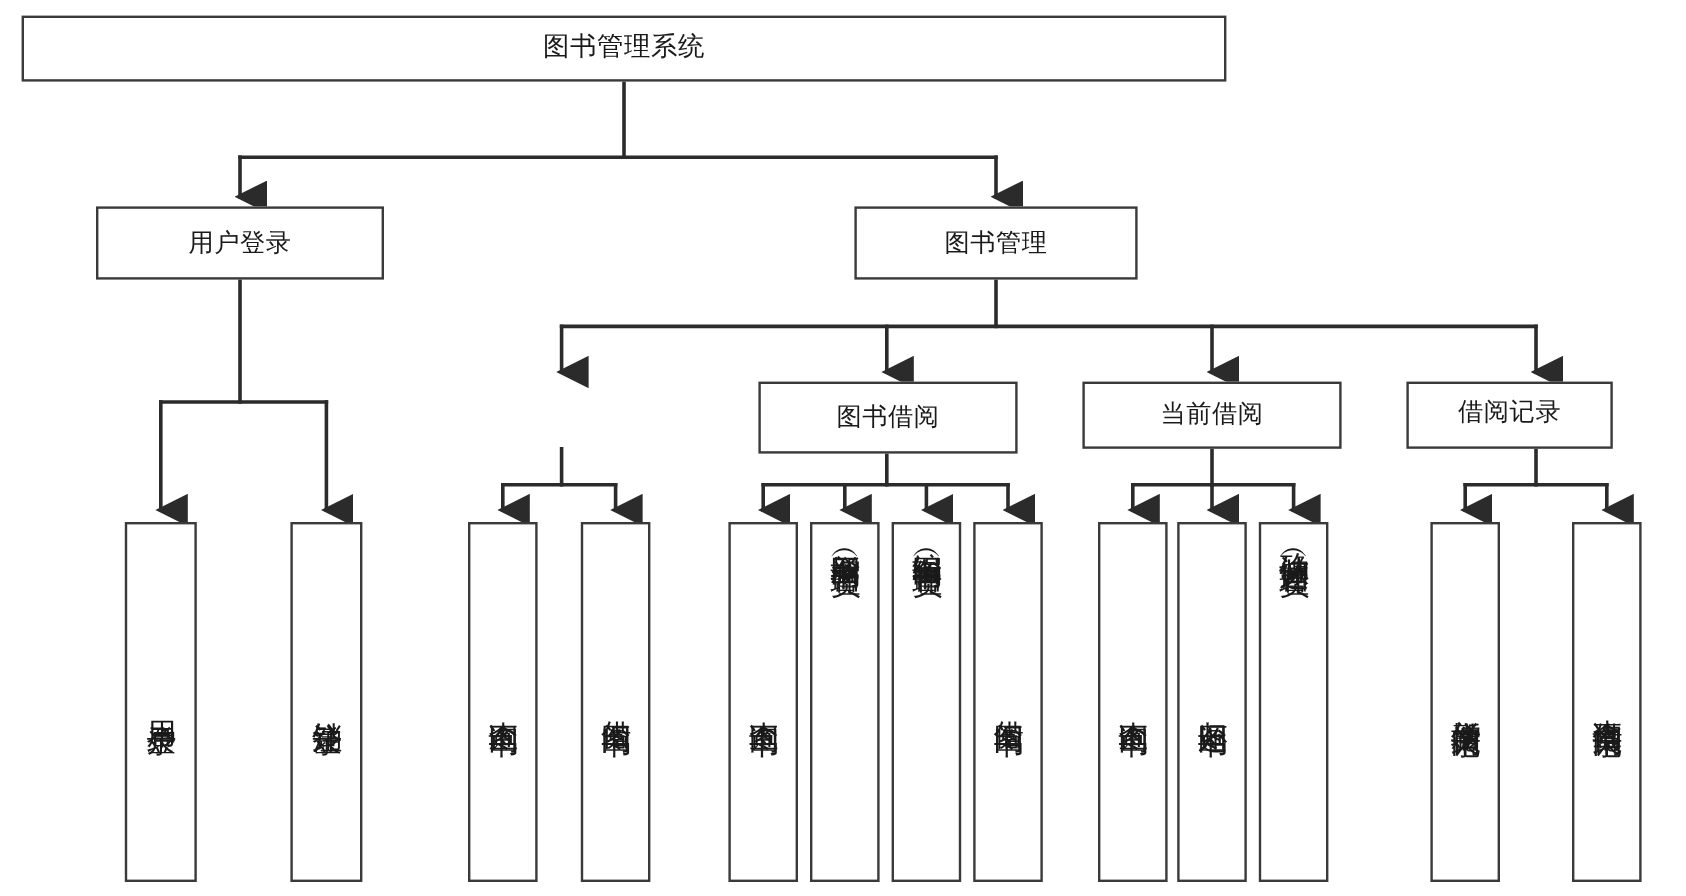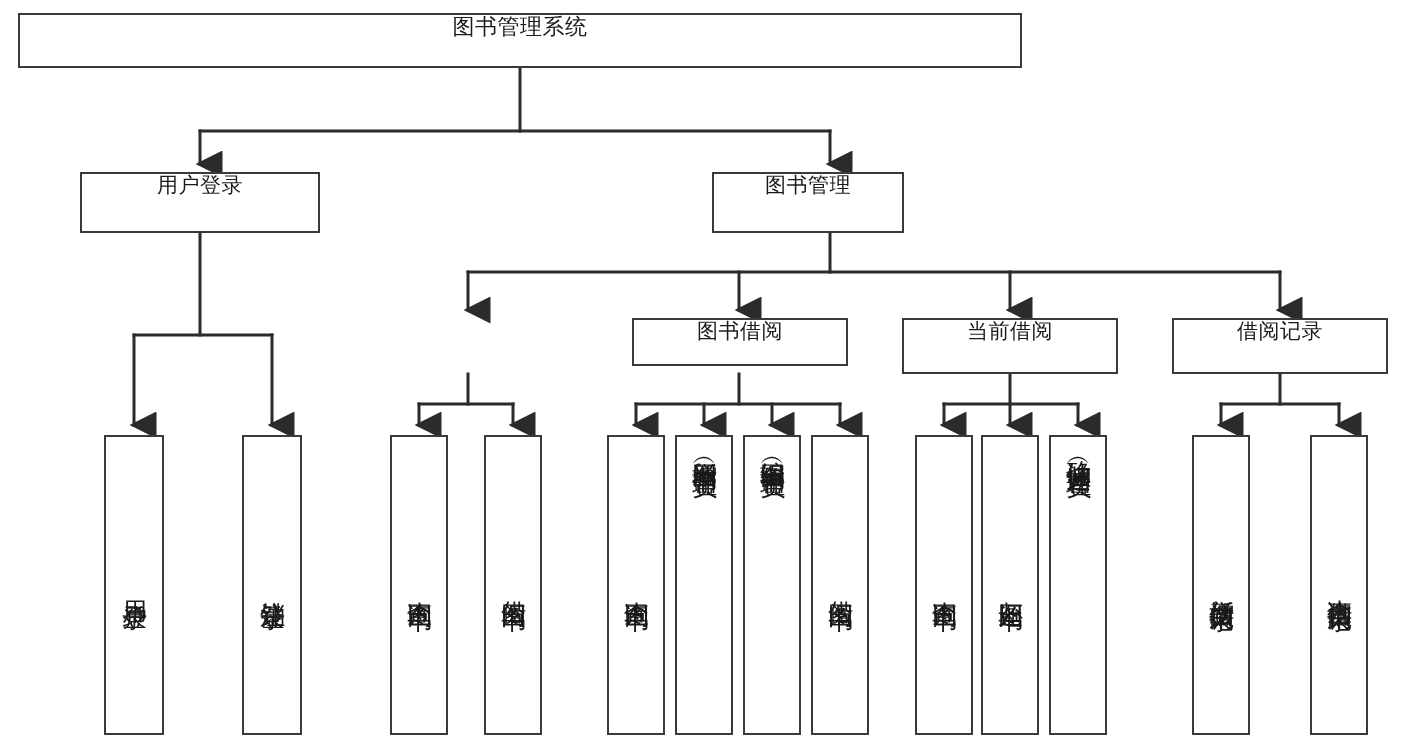--- a/index.html
+++ b/index.html
@@ -25,21 +25,21 @@
     width: 1405px;
     height: 747px;
     pointer-events: none;
   }
   .node {
     position: absolute;
     box-sizing: border-box;
     background: #ffffff;
     border: 2px solid #3a3a3a;
     display: flex;
-    align-items: flex-start;
+    align-items: center;
     justify-content: center;
     color: #1a1a1a;
   }
   .node .label {
     display: block;
     text-align: center;
     line-height: 1.12;
     letter-spacing: 0.5px;
   }
   
@@ -129,34 +129,34 @@
   </svg>
 
   <div class="node horiz root" style="left:18px; top:13px; width:1004px; height:55px;">
     <span class="label">图书管理系统</span>
   </div>
 
   <div class="node horiz" style="left:80px; top:172px; width:240px; height:61px;">
     <span class="label">用户登录</span>
   </div>
 
-  <div class="node horiz" style="left:712px; top:172px; width:192px; height:61px;">
+  <div class="node horiz" style="left:712px; top:172px; width:236px; height:61px;">
     <span class="label">图书管理</span>
   </div>
 
 
-  <div class="node horiz" style="left:632px; top:318px; width:216px; height:48px;">
+  <div class="node horiz" style="left:632px; top:318px; width:216px; height:60px;">
     <span class="label">图书借阅</span>
   </div>
 
   <div class="node horiz" style="left:902px; top:318px; width:216px; height:56px;">
     <span class="label">当前借阅</span>
   </div>
 
-  <div class="node horiz" style="left:1172px; top:318px; width:216px; height:56px;">
+  <div class="node horiz" style="left:1172px; top:318px; width:172px; height:56px;font-family:Liberation Mono, monospace;">
     <span class="label">借阅记录</span>
   </div>
 
   <div class="node vert" style="left:104px; top:435px; width:60px; height:300px;">
     <span class="label">用户登录</span>
   </div>
 
   <div class="node vert" style="left:242px; top:435px; width:60px; height:300px;">
     <span class="label">注销登录</span>
   </div>

